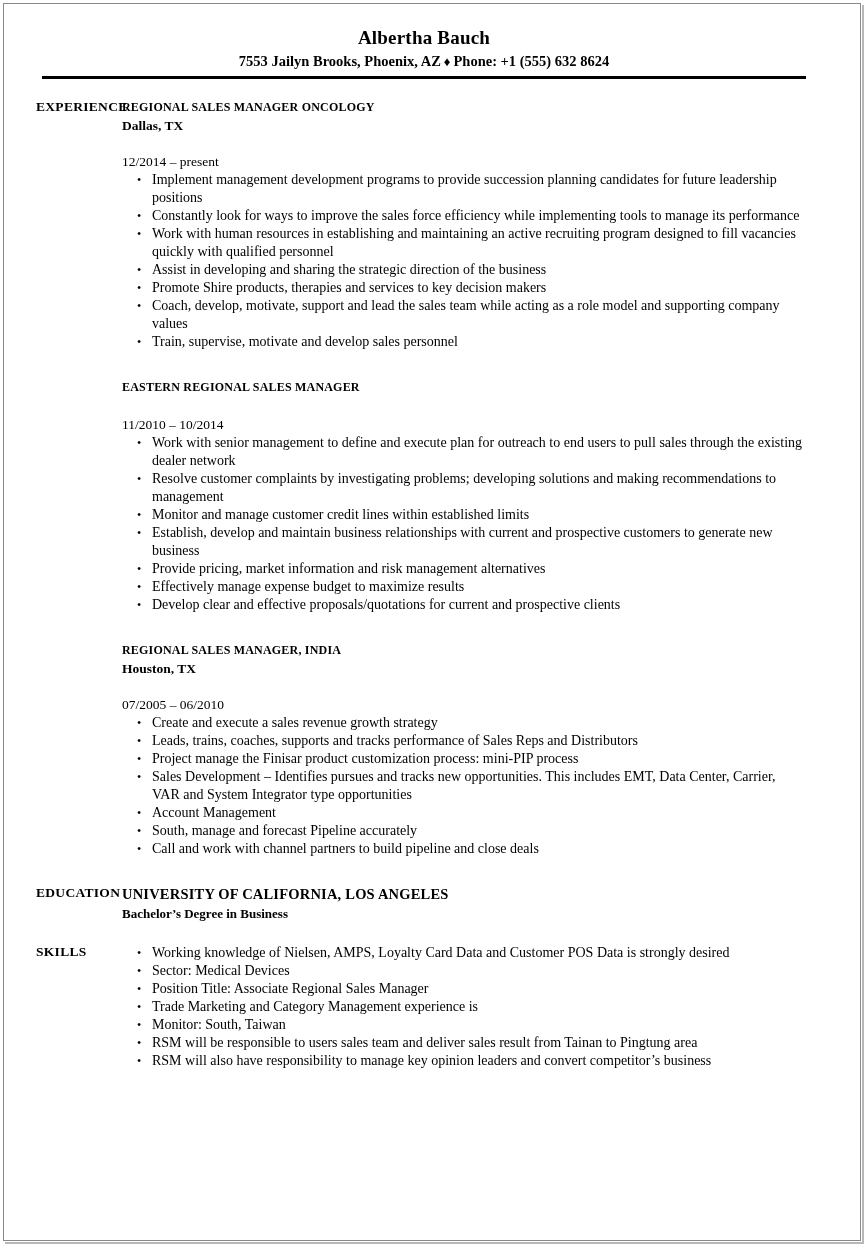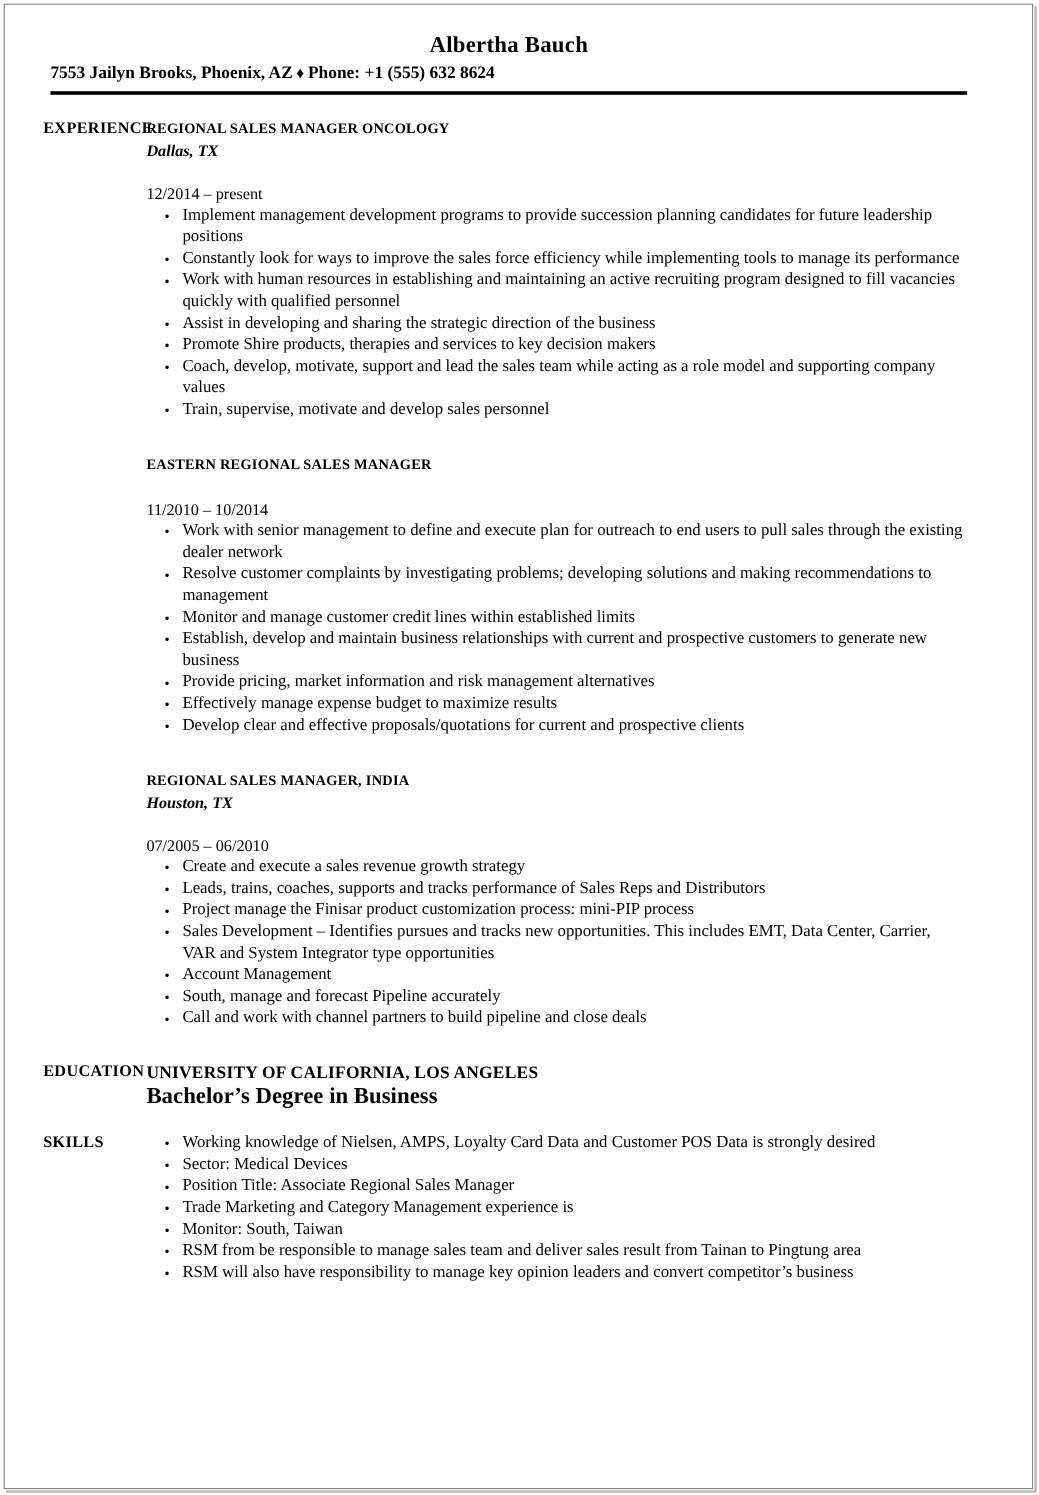--- a/index.html
+++ b/index.html
@@ -62,20 +62,21 @@
     font-size: 19px;
     font-weight: bold;
     letter-spacing: 0.2px;
     line-height: 1.05;
   }
   .doc-contact {
     position: absolute;
     left: 42px;
     top: 54px;
     width: 764px;
+    text-align: center;
     font-size: 14.5px;
     font-weight: bold;
     line-height: 1.05;
   }
   .doc-contact .sep {
     padding: 0 3px;
     font-size: 13px;
   }
   .header-rule {
     position: absolute;
@@ -120,21 +121,20 @@
   .job-title {
     font-size: 12px;
     font-weight: bold;
     line-height: 19px;
     letter-spacing: 0.2px;
   }
   .job-location {
     font-size: 13.5px;
     font-weight: bold;
     line-height: 17px;
-    font-style: italic;
   }
   .job-dates {
     font-size: 13.5px;
     font-weight: normal;
     line-height: 17px;
     margin-top: 19px;
   }
 
   ul.bullets {
     list-style: none;
@@ -162,21 +162,21 @@
   .gap-skills { height: 20px; }
 
   
   .edu-school {
     font-size: 14.5px;
     font-weight: bold;
     line-height: 20px;
     letter-spacing: 0.2px;
   }
   .edu-degree {
-    font-size: 19px;
+    font-size: 13px;
     font-weight: bold;
     line-height: 19px;
   }
   
   .skills-list > li { line-height: 18.5px; }
 </style>
 </head>
 <body>
 
 <div class="sheet">
@@ -264,20 +264,20 @@
 
     <div class="row">
       <div class="label-col">SKILLS</div>
       <div class="body-col">
         <ul class="bullets skills-list">
           <li>Working knowledge of Nielsen, AMPS, Loyalty Card Data and Customer POS Data is strongly desired</li>
           <li>Sector: Medical Devices</li>
           <li>Position Title: Associate Regional Sales Manager</li>
           <li>Trade Marketing and Category Management experience is</li>
           <li>Monitor: South, Taiwan</li>
-          <li>RSM from be responsible to manage sales team and deliver sales result from Tainan to Pingtung area</li>
+          <li>RSM will be responsible to users sales team and deliver sales result from Tainan to Pingtung area</li>
           <li>RSM will also have responsibility to manage key opinion leaders and convert competitor’s business</li>
         </ul>
       </div>
     </div>
 
   </div>
 </div>
 
 </body></html>

